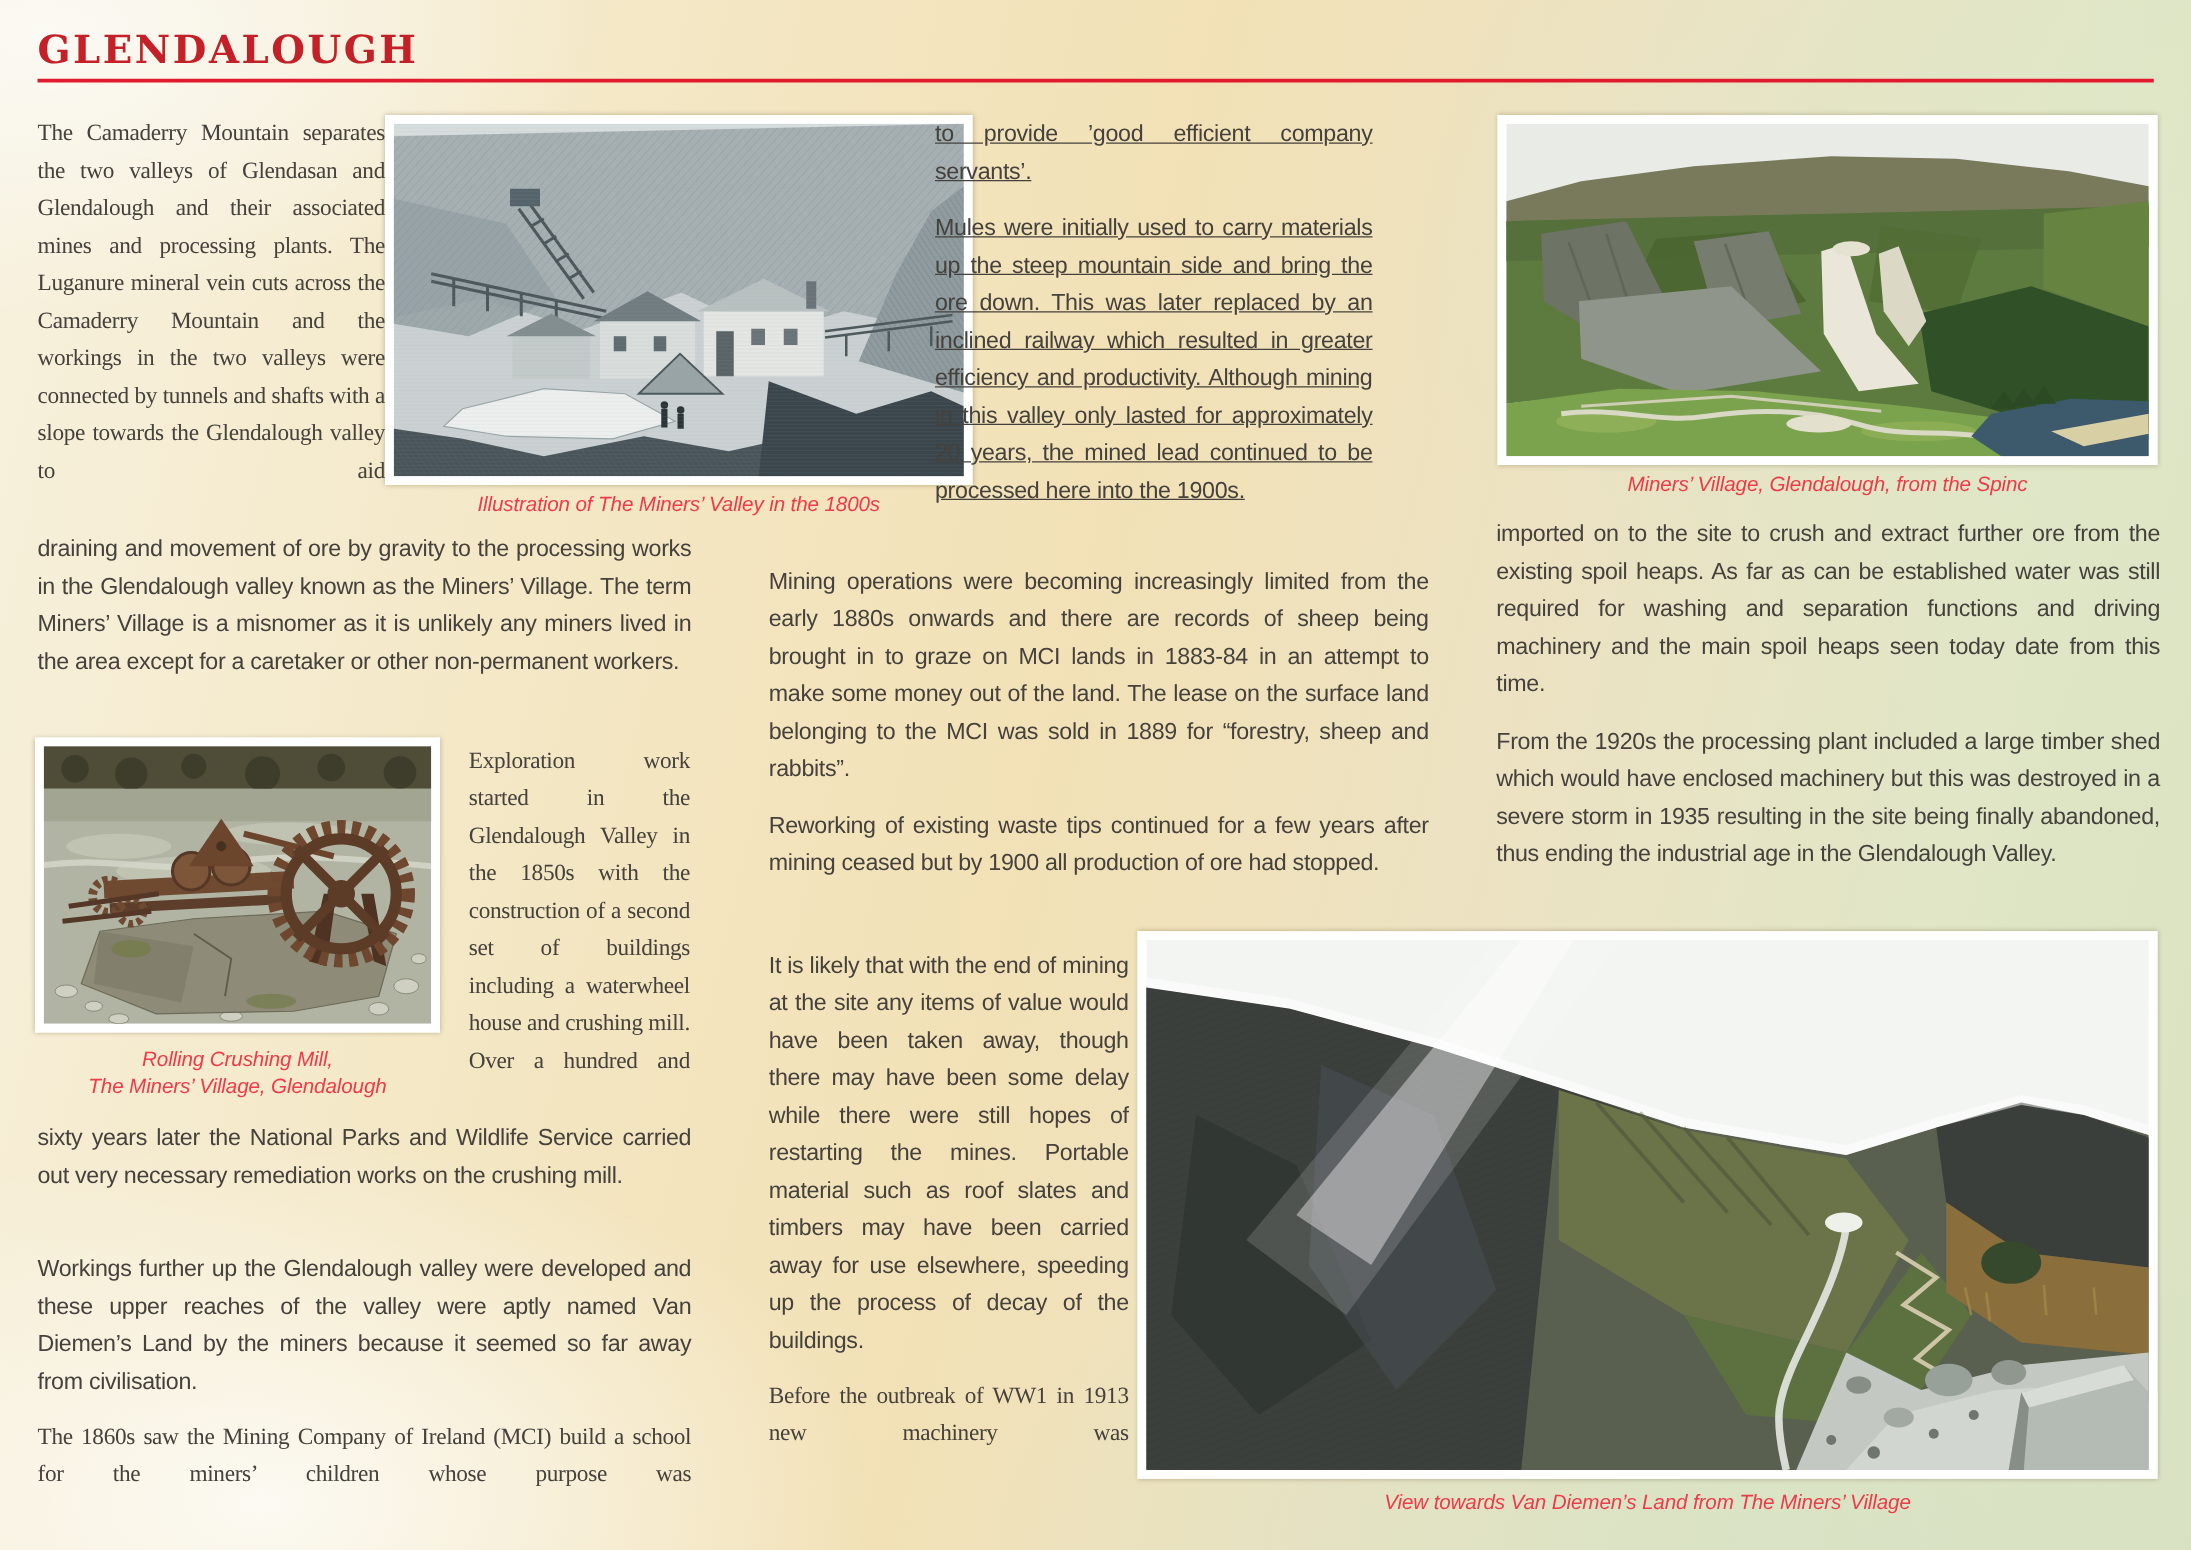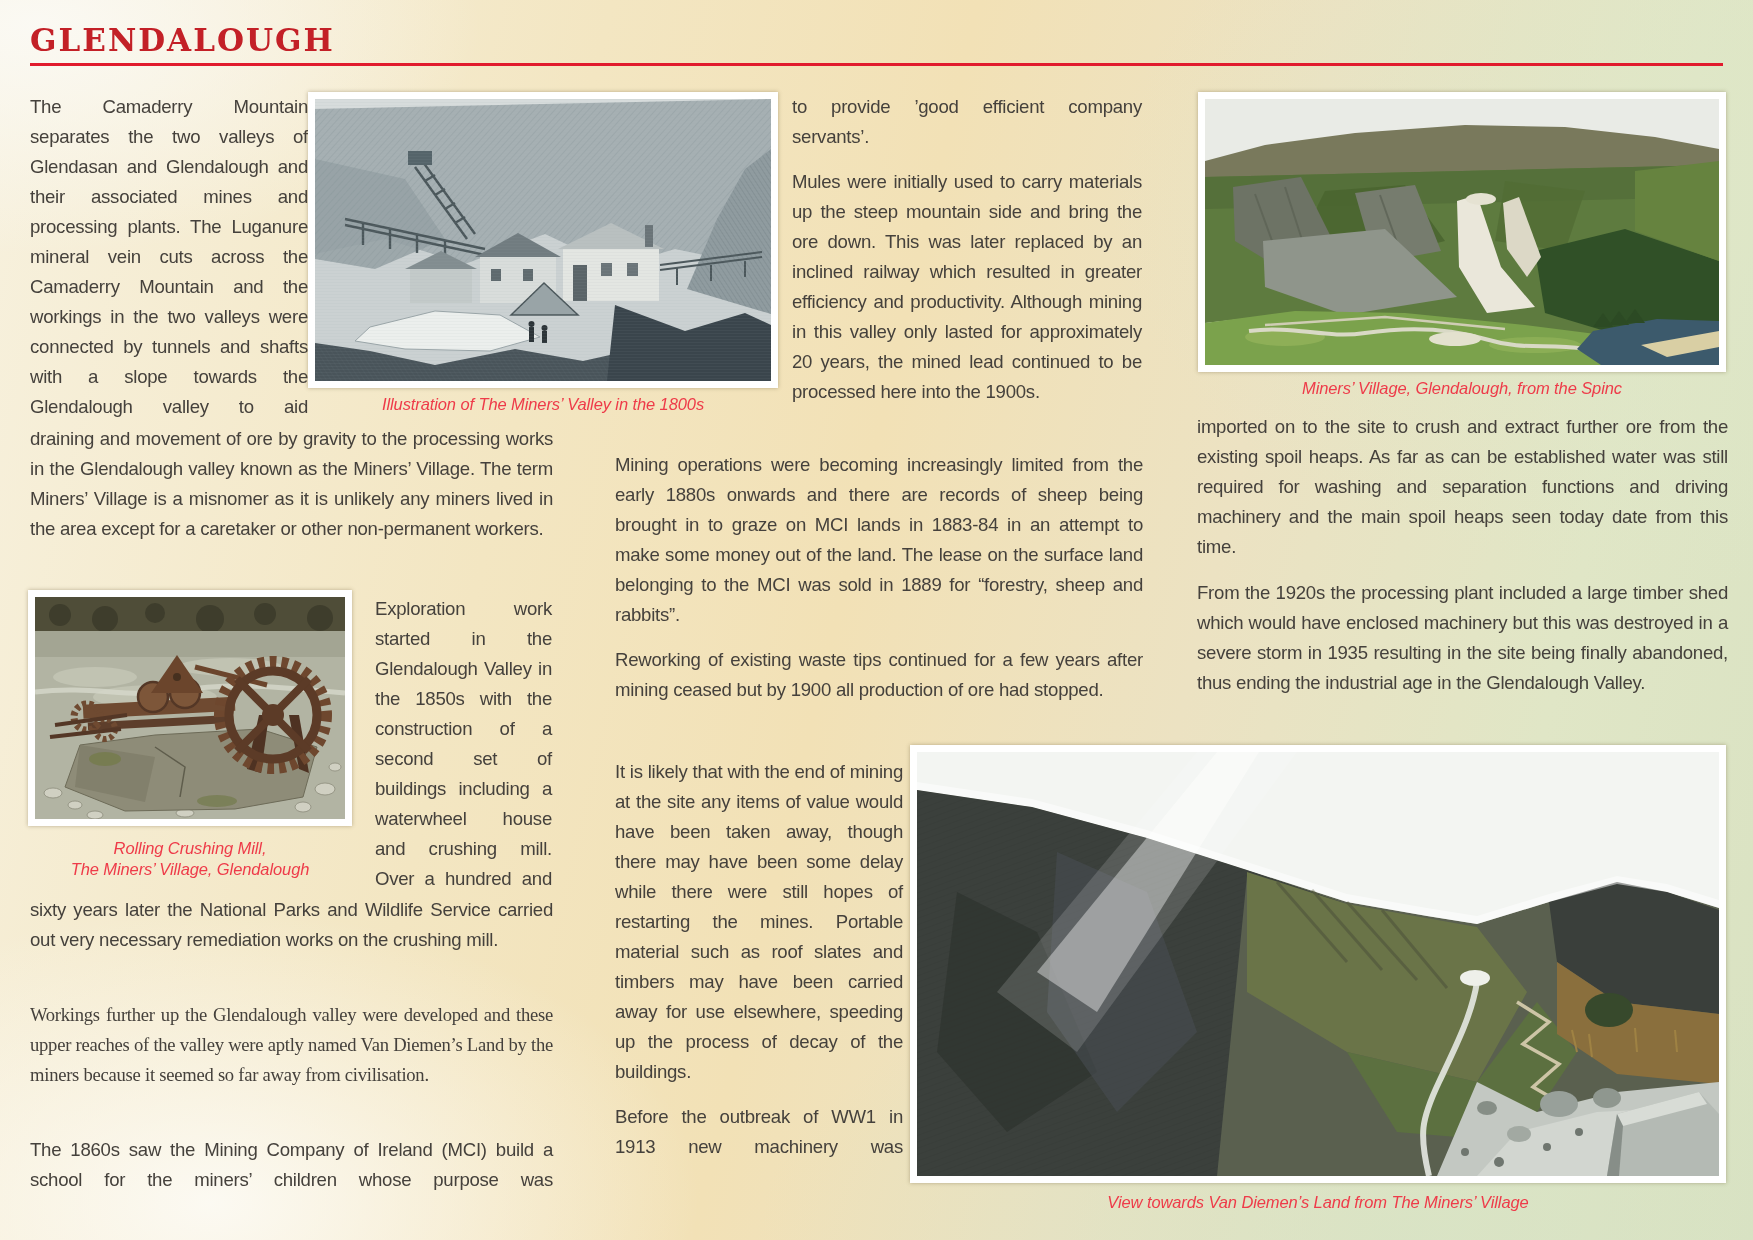--- a/index.html
+++ b/index.html
@@ -17,21 +17,21 @@
   }
   .title{
     position:absolute;left:30px;top:22px;
     font-family:"DejaVu Serif","Liberation Serif",serif;font-weight:bold;
     font-size:31px;letter-spacing:2px;color:#c32027;
   }
   .rule{position:absolute;left:30px;top:63px;width:1693px;height:3px;background:#e11b2d;}
   .txt{position:absolute;font-size:18.6px;line-height:30px;text-align:justify;letter-spacing:-0.25px;color:#45413c;}
   .txt p{margin:0 0 15px 0;}
   .txt p:last-child{margin-bottom:0;}
-  .jlast{text-align-last:justify;}
+  .jlast{text-align-last:justify;font-family:Liberation Serif, serif;}
   .fig{position:absolute;background:#fff;border:7px solid #ffffff;box-shadow:0 0 4px rgba(110,95,60,.45);}
   .fig svg{display:block;width:100%;height:100%;}
   .cap{position:absolute;color:#ee3b49;font-style:italic;font-size:16.5px;line-height:21px;text-align:center;letter-spacing:-0.1px;}
 </style>
 </head>
 <body>
 
 <div class="page">
 
   <div class="title">GLENDALOUGH</div>
@@ -180,29 +180,29 @@
   </div>
 
   <div class="txt jlast" style="left:375px;top:594px;width:177px;">
     <p>Exploration work started in the Glendalough Valley in the 1850s with the construction of a second set of buildings including a waterwheel house and crushing mill. Over a hundred and</p>
   </div>
 
   <div class="txt" style="left:30px;top:895px;width:523px;">
     <p>sixty years later the National Parks and Wildlife Service carried out very necessary remediation works on the crushing mill.</p>
   </div>
 
-  <div class="txt" style="left:30px;top:1000px;width:523px;font-family:Liberation Serif, serif;">
+  <div class="txt" style="left:30px;top:1000px;width:523px;">
     <p>Workings further up the Glendalough valley were developed and these upper reaches of the valley were aptly named Van Diemen’s Land by the miners because it seemed so far away from civilisation.</p>
   </div>
 
   <div class="txt jlast" style="left:30px;top:1135px;width:523px;">
     <p>The 1860s saw the Mining Company of Ireland (MCI) build a school for the miners’ children whose purpose was</p>
   </div>
 
-  <div class="txt" style="left:792px;top:92px;width:350px;">
+  <div class="txt" style="left:748px;top:92px;width:350px;text-decoration:underline;">
     <p>to provide ’good efficient company servants’.</p>
     <p>Mules were initially used to carry materials up the steep mountain side and bring the ore down. This was later replaced by an inclined railway which resulted in greater efficiency and productivity. Although mining in this valley only lasted for approximately 20 years, the mined lead continued to be processed here into the 1900s.</p>
   </div>
 
   <div class="txt" style="left:615px;top:450px;width:528px;">
     <p style="">Mining operations were becoming increasingly limited from the early 1880s onwards and there are records of sheep being brought in to graze on MCI lands in 1883-84 in an attempt to make some money out of the land. The lease on the surface land belonging to the MCI was sold in 1889 for “forestry, sheep and rabbits”.</p>
     <p>Reworking of existing waste tips continued for a few years after mining ceased but by 1900 all production of ore had stopped.</p>
   </div>
 
   <div class="txt" style="left:615px;top:757px;width:288px;">

